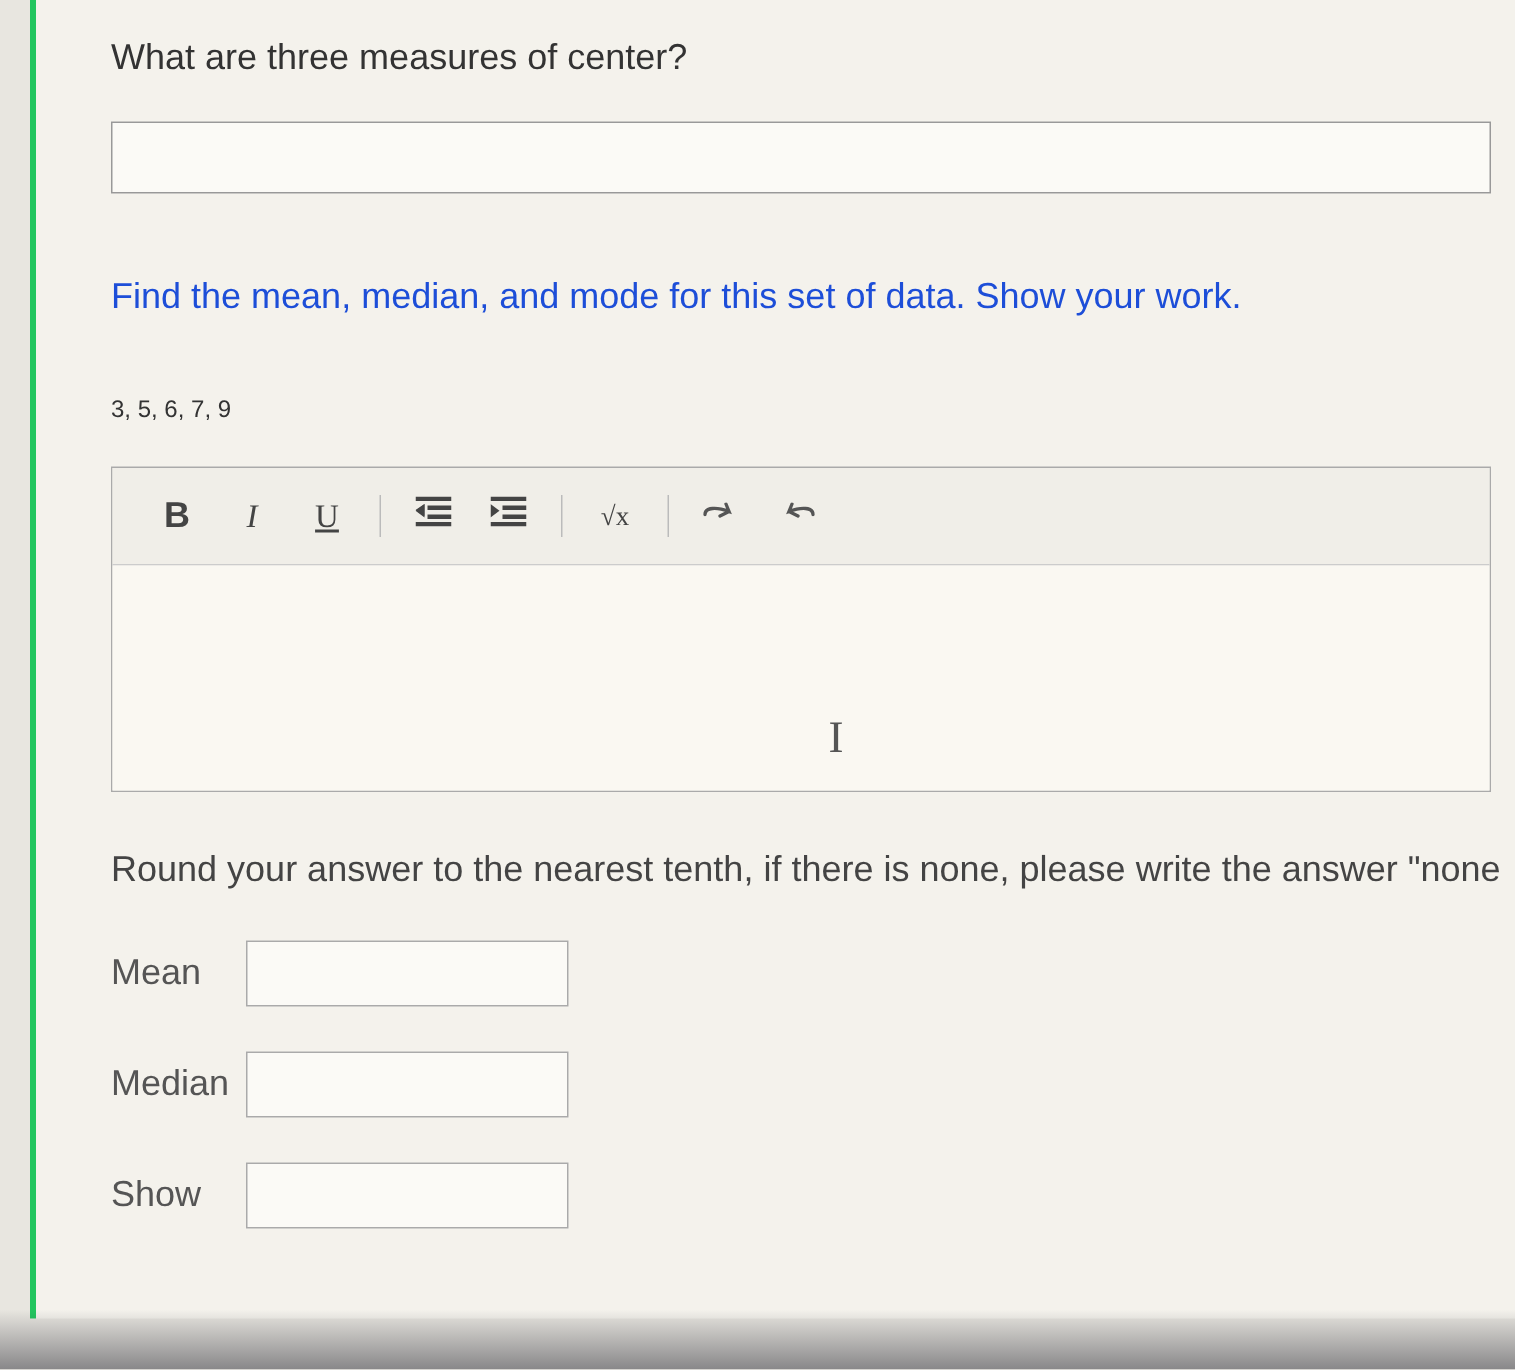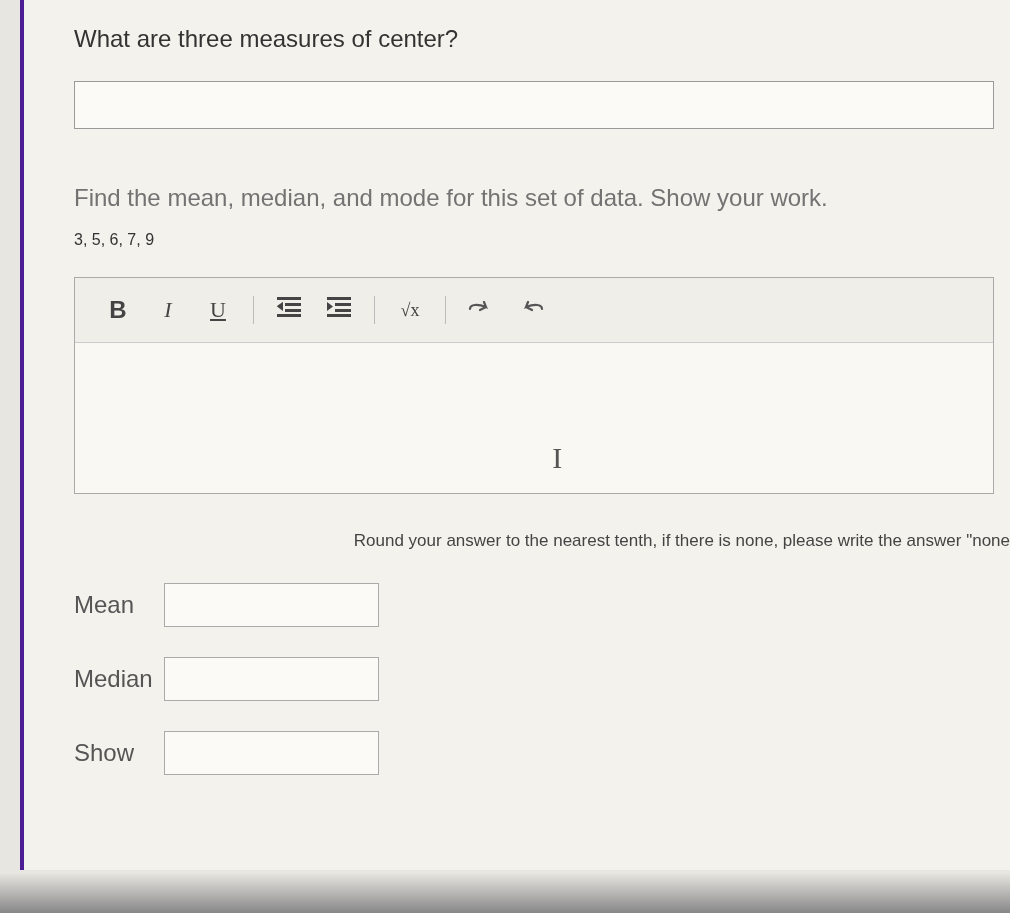--- a/index.html
+++ b/index.html
@@ -7,21 +7,21 @@
     font-family: Arial, Helvetica, sans-serif;
     background: #e8e6e0;
     width: 1010px;
     height: 913px;
     overflow: hidden;
     position: relative;
   }
   .page {
     background: #f4f2ec;
     margin-left: 20px;
-    border-left: 4px solid #4c1d95;
+    border-left: 4px solid #22c55e;
     min-height: 870px;
     padding: 25px 0 30px 50px;
     position: relative;
   }
   .question-text {
     font-size: 24px;
     color: #333;
     font-weight: 500;
     margin-bottom: 28px;
   }
@@ -29,23 +29,23 @@
     width: 920px;
     height: 48px;
     border: 1px solid #999;
     background: #fbfaf6;
     padding: 8px 12px;
     font-size: 18px;
     margin-bottom: 55px;
   }
   .instruction {
     font-size: 24px;
-    color: #737373;
+    color: #1d4ed8;
     font-weight: 500;
-    margin-bottom: 19px;
+    margin-bottom: 53px;
   }
   .data-set {
     font-size: 16px;
     color: #333;
     margin-bottom: 28px;
   }
   .editor {
     width: 920px;
     border: 1px solid #aaa;
     background: #f8f6f0;
@@ -88,26 +88,25 @@
   }
   .text-cursor {
     position: absolute;
     left: 52%;
     top: 65%;
     font-family: 'Times New Roman', serif;
     font-size: 30px;
     color: #555;
   }
   .round-note {
-    font-size: 17px;
+    font-size: 24px;
     color: #444;
     margin-top: 35px;
     margin-bottom: 30px;
     line-height: 1.4;
-    text-align: right;
   }
   .answer-row {
     display: flex;
     align-items: center;
     margin-bottom: 30px;
   }
   .answer-label {
     font-size: 24px;
     color: #555;
     width: 90px;

